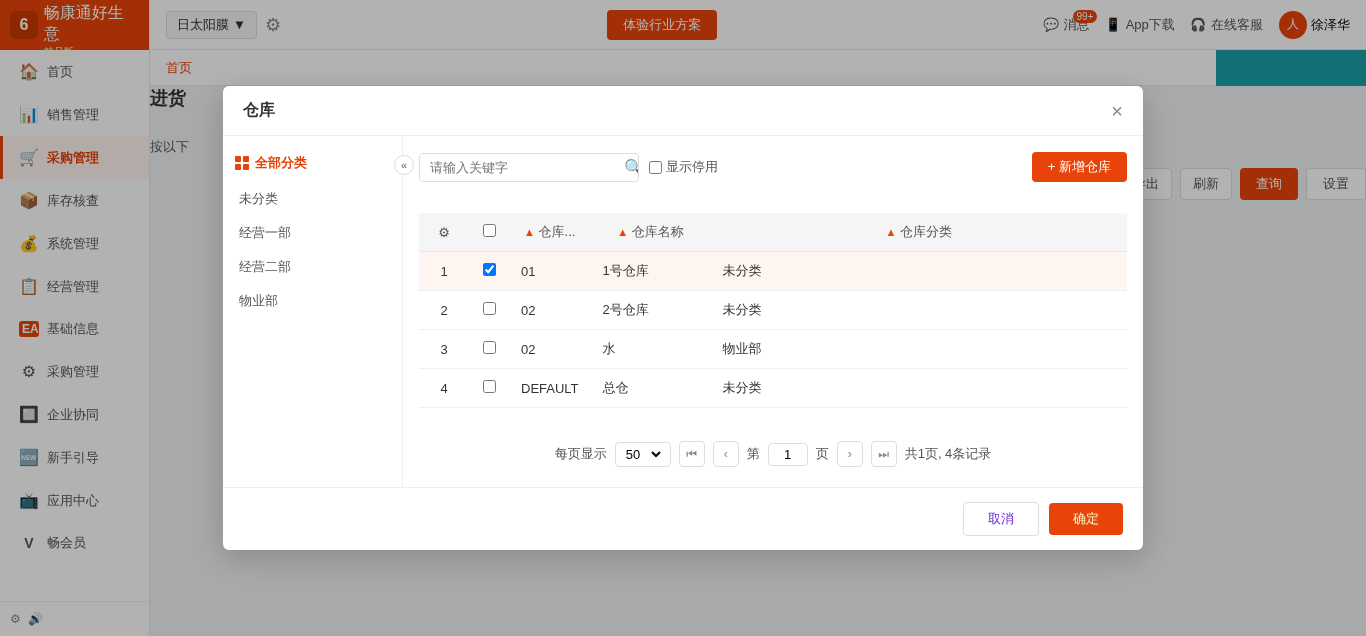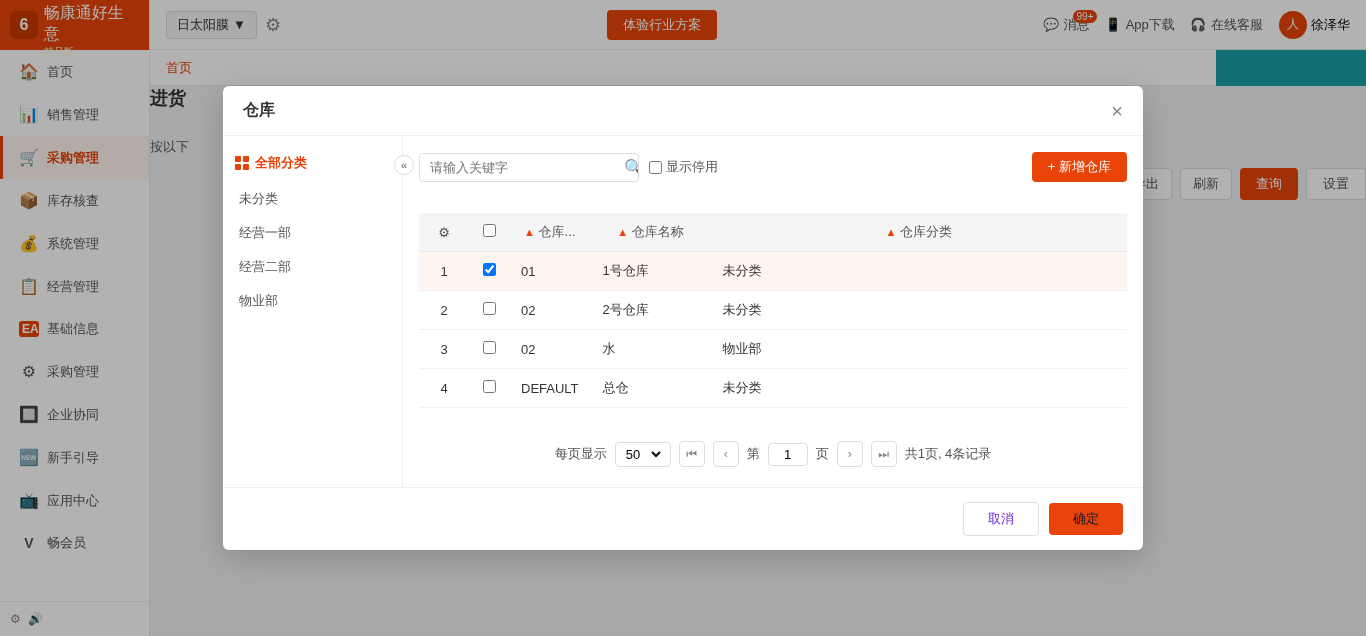--- a/index.html
+++ b/index.html
@@ -85,21 +85,21 @@
     .page-label { }
     .page-select { border: 1px solid #ddd; border-radius: 4px; padding: 3px 6px; font-size: 13px; display: flex; align-items: center; gap: 4px; }
     .page-select select { border: none; outline: none; font-size: 13px; background: transparent; }
     .page-nav-btn { width: 26px; height: 26px; border: 1px solid #ddd; border-radius: 4px; display: flex; align-items: center; justify-content: center; cursor: pointer; color: #888; font-size: 12px; background: #fff; }
     .page-input { border: 1px solid #ddd; border-radius: 4px; width: 40px; text-align: center; padding: 3px 4px; font-size: 13px; }
     .page-total { color: #555; }
 
     
     .modal-footer { display: flex; align-items: center; justify-content: flex-end; gap: 10px; padding: 14px 20px; border-top: 1px solid #eee; }
     .btn-cancel { background: #fff; border: 1px solid #ddd; border-radius: 4px; padding: 7px 24px; font-size: 13px; cursor: pointer; color: #6d28d9; }
-    .btn-confirm { background: #e8440a; color: #0f172a; border: none; border-radius: 4px; padding: 7px 24px; font-size: 13px; cursor: pointer; }
+    .btn-confirm { background: #e8440a; color: #fef9c3; border: none; border-radius: 4px; padding: 7px 24px; font-size: 13px; cursor: pointer; }
 
     
     .bg-content { position: absolute; top: 0; left: 0; right: 0; bottom: 0; }
     .btn-query { background: #e8440a; color: #fff; border: none; border-radius: 4px; padding: 6px 16px; font-size: 13px; cursor: pointer; }
     .btn-settings { background: #fff; border: 1px solid #ddd; border-radius: 4px; padding: 6px 16px; font-size: 13px; cursor: pointer; color: #555; }
     .btn-export { background: #fff; border: 1px solid #ddd; border-radius: 4px; padding: 6px 12px; font-size: 13px; cursor: pointer; color: #555; }
     .btn-print { background: #fff; border: 1px solid #ddd; border-radius: 4px; padding: 6px 12px; font-size: 13px; cursor: pointer; color: #555; }
     .btn-refresh { background: #fff; border: 1px solid #ddd; border-radius: 4px; padding: 6px 12px; font-size: 13px; cursor: pointer; color: #555; }
 
     

